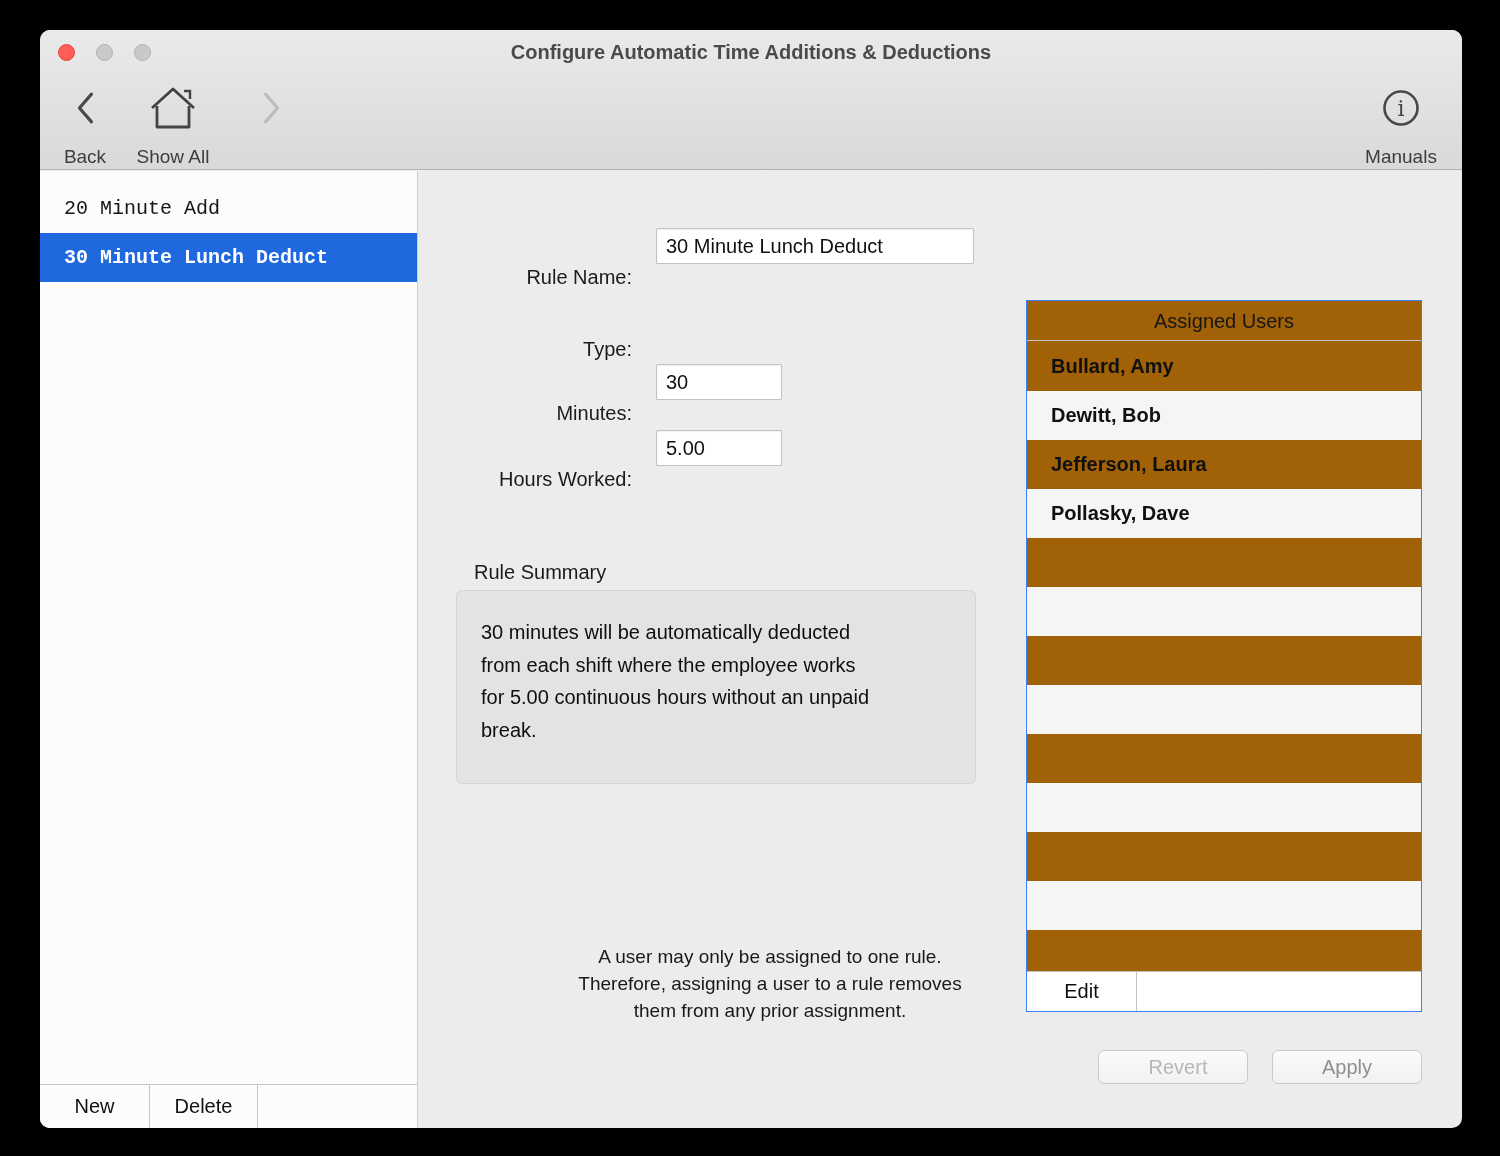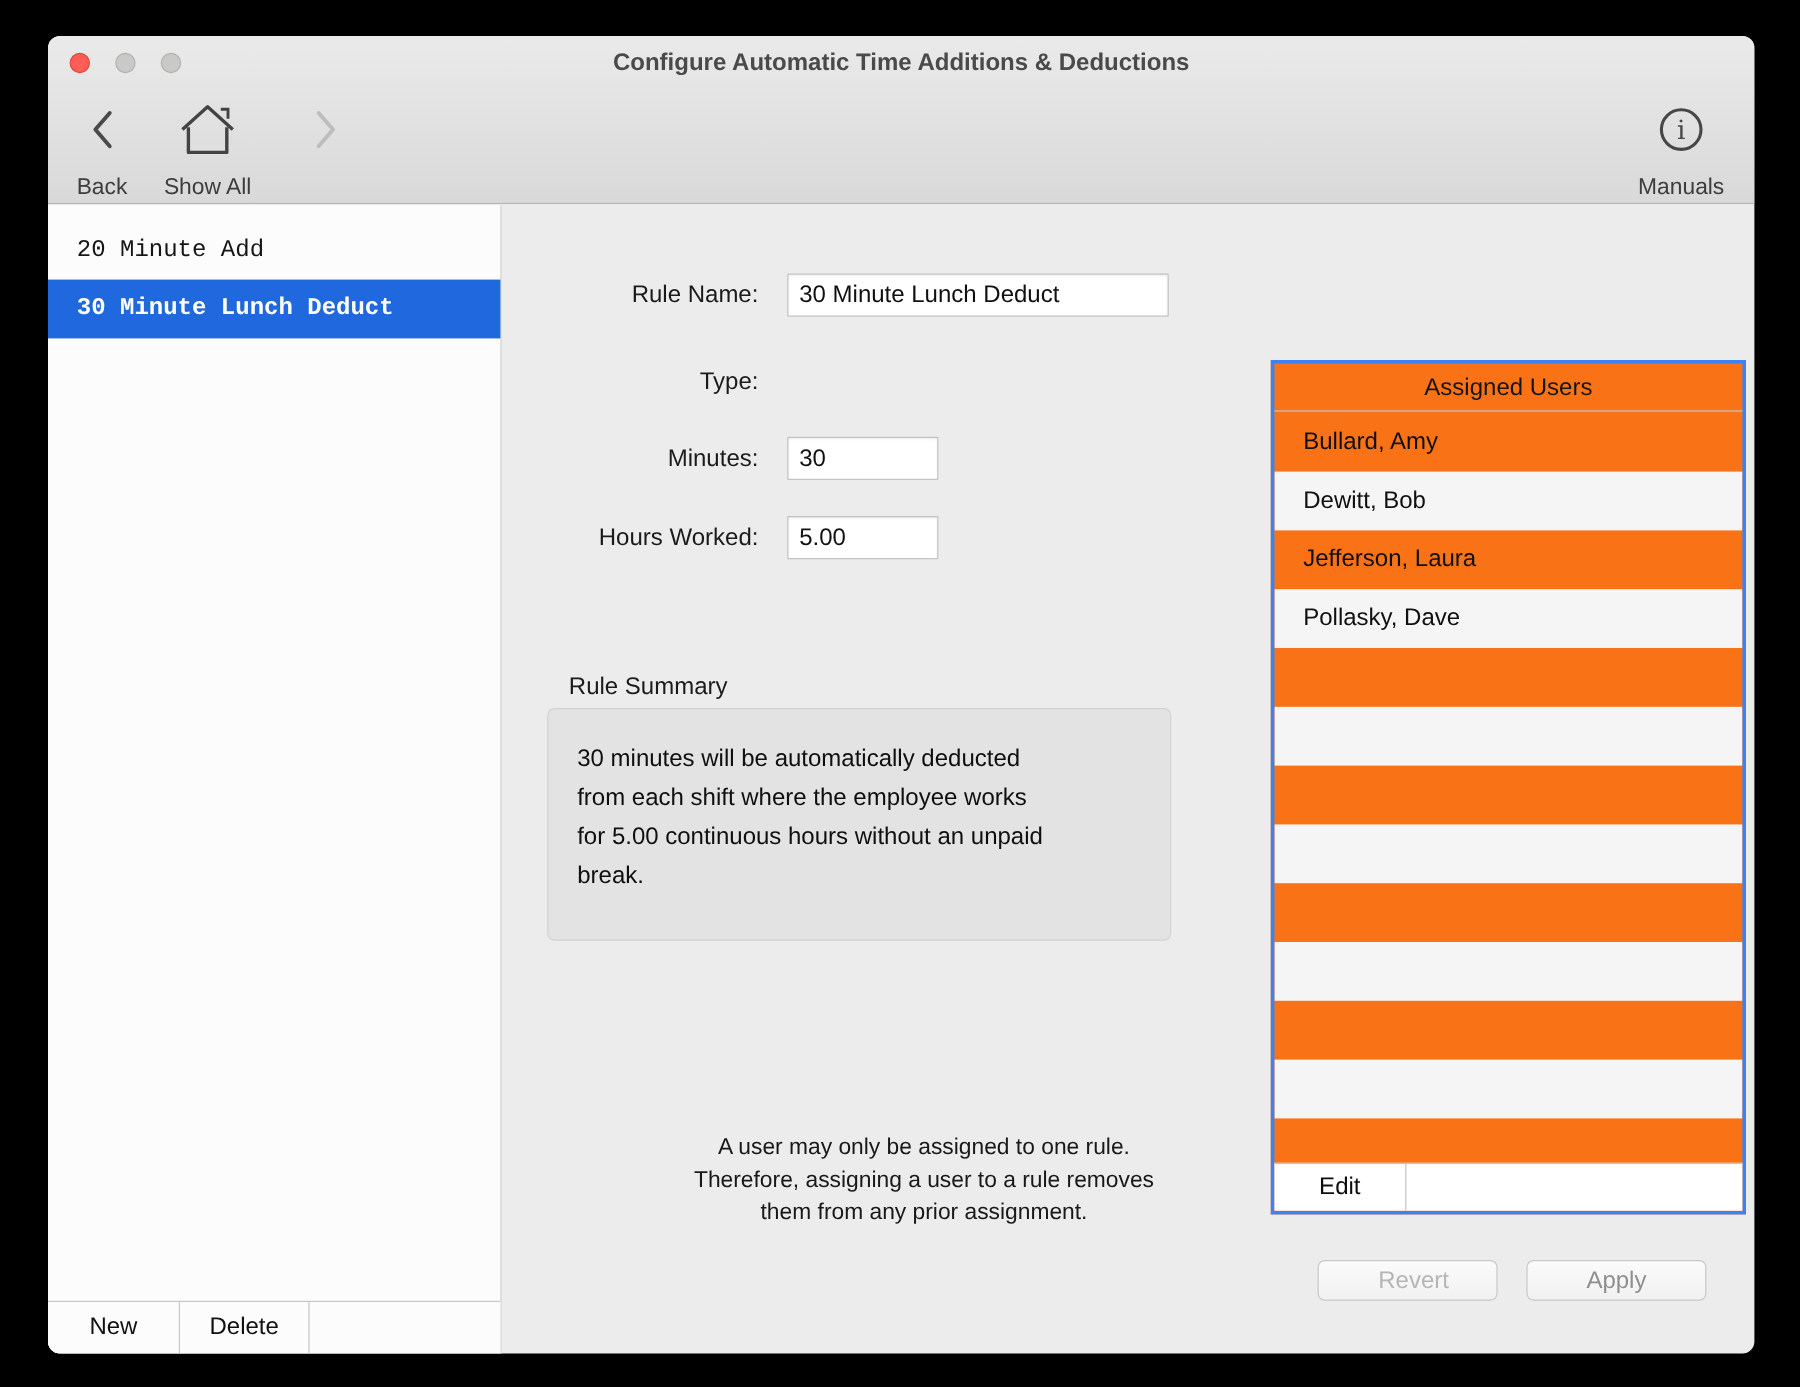--- a/index.html
+++ b/index.html
@@ -38,21 +38,21 @@
   .side-item.selected { background:#2068dd; color:#fff; font-weight:700; }
   .side-footer { position:absolute; bottom:0; left:0; right:0; height:44px;
                  border-top:1px solid #c6c6c6; display:flex; background:#fcfcfc; }
   .side-btn { text-align:center; line-height:43px; font-size:20px; color:#111;
               border-right:1px solid #c6c6c6; }
   .side-btn.new    { width:110px; }
   .side-btn.delete { width:108px; }
 
   
   .f-label { position:absolute; left:332px; width:260px; text-align:right;
-             font-size:20px; line-height:36px; color:#1b1b1b; white-space:nowrap; }
+             font-size:20px; line-height:36px; color:#1b1b1b; white-space:nowrap;margin-top:31px; }
   .f-input { position:absolute; height:36px; background:#fff; border:1px solid #c2c2c2;
              border-radius:1px; font-size:20px; padding:0 9px; color:#101010;
              font-family:"Liberation Sans",sans-serif;
              box-shadow:inset 0 1px 2px rgba(0,0,0,.07); }
 
   .popup { position:absolute; left:616px; top:270px; width:318px; height:36px;
            background:#fff; border:1px solid #bdbdbd; border-radius:5px;
            box-shadow:0 1px 1px rgba(0,0,0,.10); }
   .popup-value { position:absolute; left:18px; line-height:34px; font-size:20px; color:#101010; }
   .popup-stepper { position:absolute; right:0; top:0; bottom:0; width:28px;
@@ -63,25 +63,25 @@
   .summary-label { position:absolute; left:434px; top:531px; font-size:20px; color:#1b1b1b; }
   .summary-box { position:absolute; left:416px; top:560px; width:520px; height:194px;
                  background:#e3e3e3; border:1px solid #d3d3d3; border-radius:6px; }
   .summary-text { margin:25px 0 0 24px; width:402px; font-size:20px; line-height:32.5px; color:#0f0f0f; }
 
   .note { position:absolute; left:535px; top:913px; width:390px; text-align:center;
           font-size:19px; line-height:27px; color:#191919; }
 
   
   .users-table { position:absolute; left:986px; top:270px; width:396px; height:712px;
-                 background:#f97316; border:3px solid #3b82f6;margin-left:33px; }
+                 background:#a16207; border:1px solid #3b82f6; }
   .users-header { height:40px; line-height:40px; text-align:center; font-size:20px;
                   color:#161616; border-bottom:1px solid #c3c3c3; }
   .users-rows { position:absolute; top:41px; left:0; right:0; bottom:40px; overflow:hidden; }
-  .user-row { height:49px; line-height:49px; padding-left:24px; font-size:20px; color:#101010; }
+  .user-row { height:49px; line-height:49px; padding-left:24px; font-size:20px; color:#101010;font-weight:bold; }
   .user-row:nth-child(even) { background:#f5f5f5; }
   .users-footer { position:absolute; bottom:0; left:0; right:0; height:40px;
                   border-top:1px solid #c3c3c3; display:flex; background:#fff; }
   .edit-cell { width:110px; border-right:1px solid #c3c3c3; text-align:center;
                line-height:39px; font-size:20px; color:#0d0d0d; }
 
   
   .act-btn { position:absolute; top:1020px; width:150px; height:34px;
              background:linear-gradient(#fbfbfb,#f1f1f1); border:1px solid #c9c9c9;
              border-radius:6px; text-align:center; line-height:32px; font-size:20px; }

